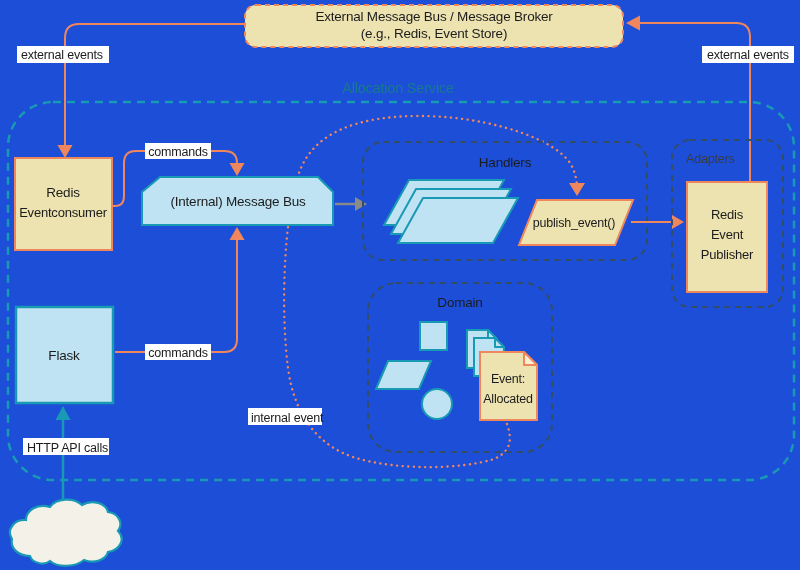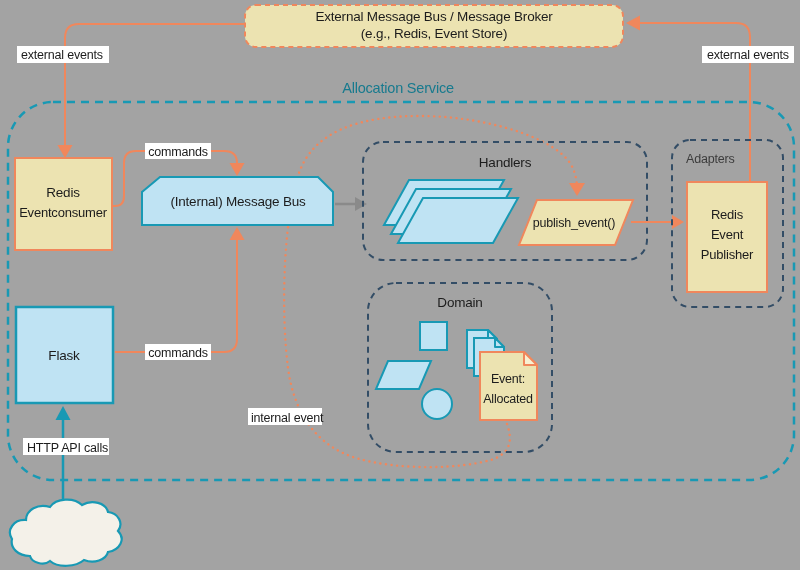--- a/index.html
+++ b/index.html
@@ -1,16 +1,16 @@
 <!DOCTYPE html>
 <html><head>
 <meta charset="utf-8">
 <style>
   html,body{margin:0;padding:0;background:#ffffff;}
-  .stage{width:800px;height:570px;position:relative;background:#a3a3a3;overflow:hidden;}
+  .stage{width:800px;height:570px;position:relative;background:#1d4ed8;overflow:hidden;}
   svg{display:block;}
   text{font-family:"Liberation Sans",sans-serif;fill:#1c1c1c;letter-spacing:-0.2px;}
   .t14{font-size:13.5px;}
   .t13{font-size:13px;}
   .t12{font-size:12.5px;}
   .mid{text-anchor:middle;}
   .teal-title{fill:#177a8e;font-size:14.5px;}
   .gray-title{fill:#3c3c3c;}
   .tanbox{fill:#ece3b1;stroke:#f0875c;stroke-width:2;}
   .tanbox-dash{fill:#ece3b1;stroke:#f0875c;stroke-width:2;stroke-dasharray:5 4;}

